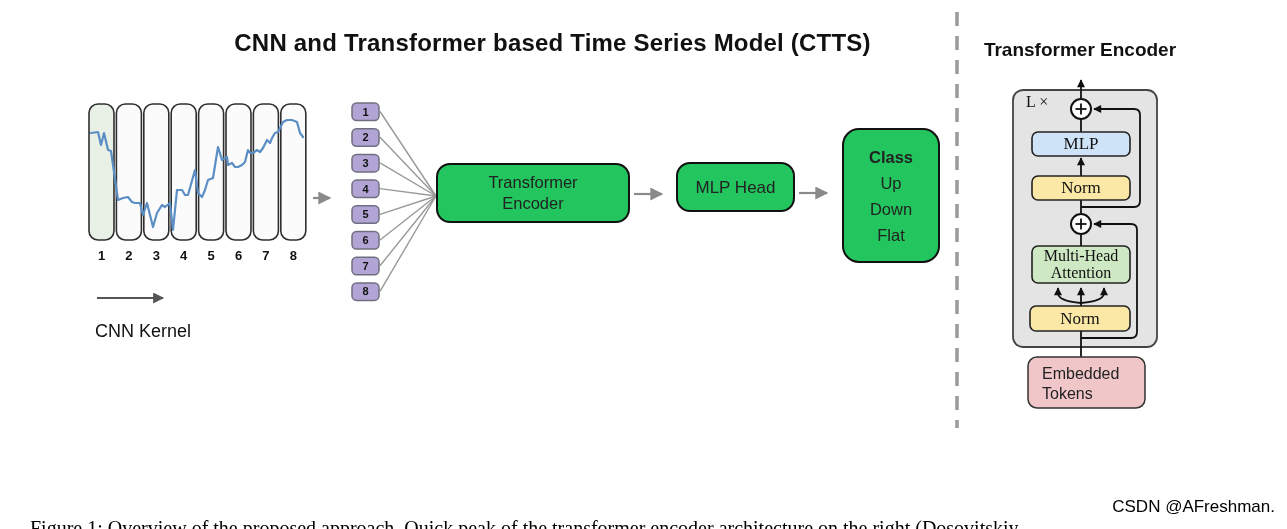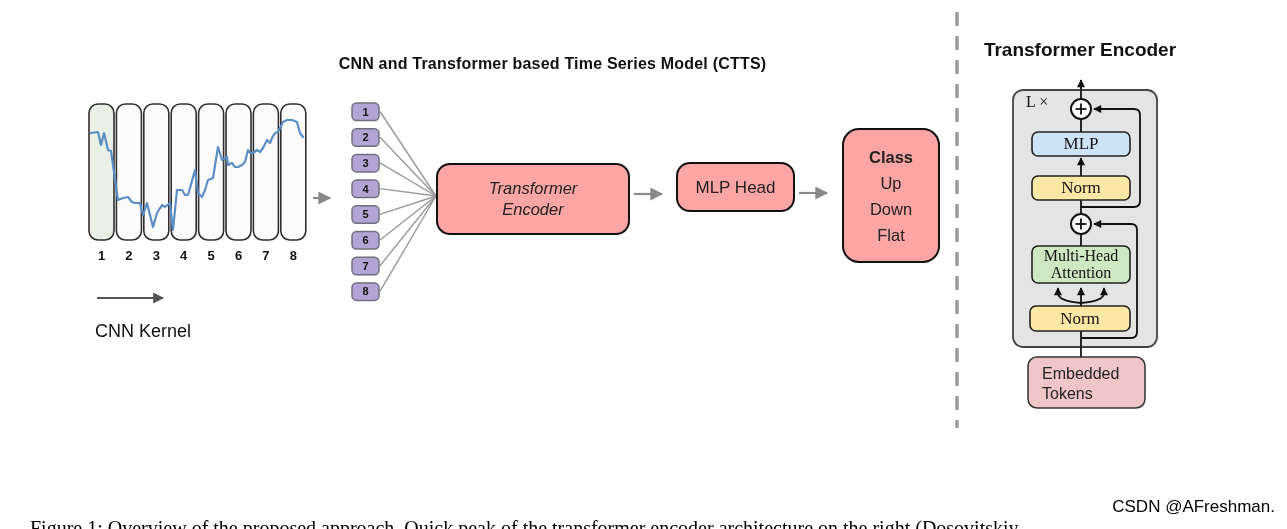--- a/index.html
+++ b/index.html
@@ -1,25 +1,25 @@
 <!DOCTYPE html>
 <html><head>
 <meta charset="utf-8">
 <style>
   html,body{margin:0;padding:0;background:#fff;}
   *{box-sizing:border-box;}
   #canvas{position:relative;width:1287px;height:529px;background:#ffffff;overflow:hidden;
           font-family:"Liberation Sans",sans-serif;color:#111;}
   #overlay{position:absolute;left:0;top:0;z-index:1;}
   .abs{position:absolute;z-index:2;}
-  .main-title{left:230px;top:29px;width:645px;text-align:center;font-size:16px;font-weight:bold;letter-spacing:.2px;margin-top:26px;}
+  .main-title{left:230px;top:29px;width:645px;text-align:center;font-size:24px;font-weight:bold;letter-spacing:.2px;}
   .right-title{left:970px;top:39px;width:220px;text-align:center;font-size:19px;font-weight:bold;}
-  .flowbox{background:#fca5a5;border:2.5px solid #111;border-radius:14px;display:flex;
+  .flowbox{background:#22c55e;border:2.5px solid #111;border-radius:14px;display:flex;
            flex-direction:column;align-items:center;justify-content:center;font-size:16.5px;line-height:21px;color:#222;}
-  .enc-box{left:436px;top:163px;width:194px;height:72px;font-style:italic;}
+  .enc-box{left:436px;top:163px;width:194px;height:60px;}
   .mlp-box{left:676px;top:162px;width:119px;height:50px;font-size:17px;}
   .class-box{left:842px;top:128px;width:98px;height:135px;border-radius:17px;justify-content:flex-start;padding-top:14px;}
   .class-box .ttl{font-weight:bold;line-height:26px;}
   .class-box .opt{line-height:26px;}
   .tokens-label{left:291px;top:311px;font-size:16.5px;line-height:23px;}
   .kernel-label{left:95px;top:321px;font-size:18px;}
   .caption{left:30px;top:467px;width:1252px;font-family:"Liberation Serif",serif;font-size:20px;line-height:27px;color:#000;margin-top:48px;}
   .watermark{right:12px;top:497px;font-size:17px;color:#000000;}
   .sv-num{font-family:"Liberation Sans",sans-serif;font-size:13px;font-weight:bold;fill:#111;}
   .sv-toknum{font-family:"Liberation Sans",sans-serif;font-size:11px;font-weight:bold;fill:#111;}

